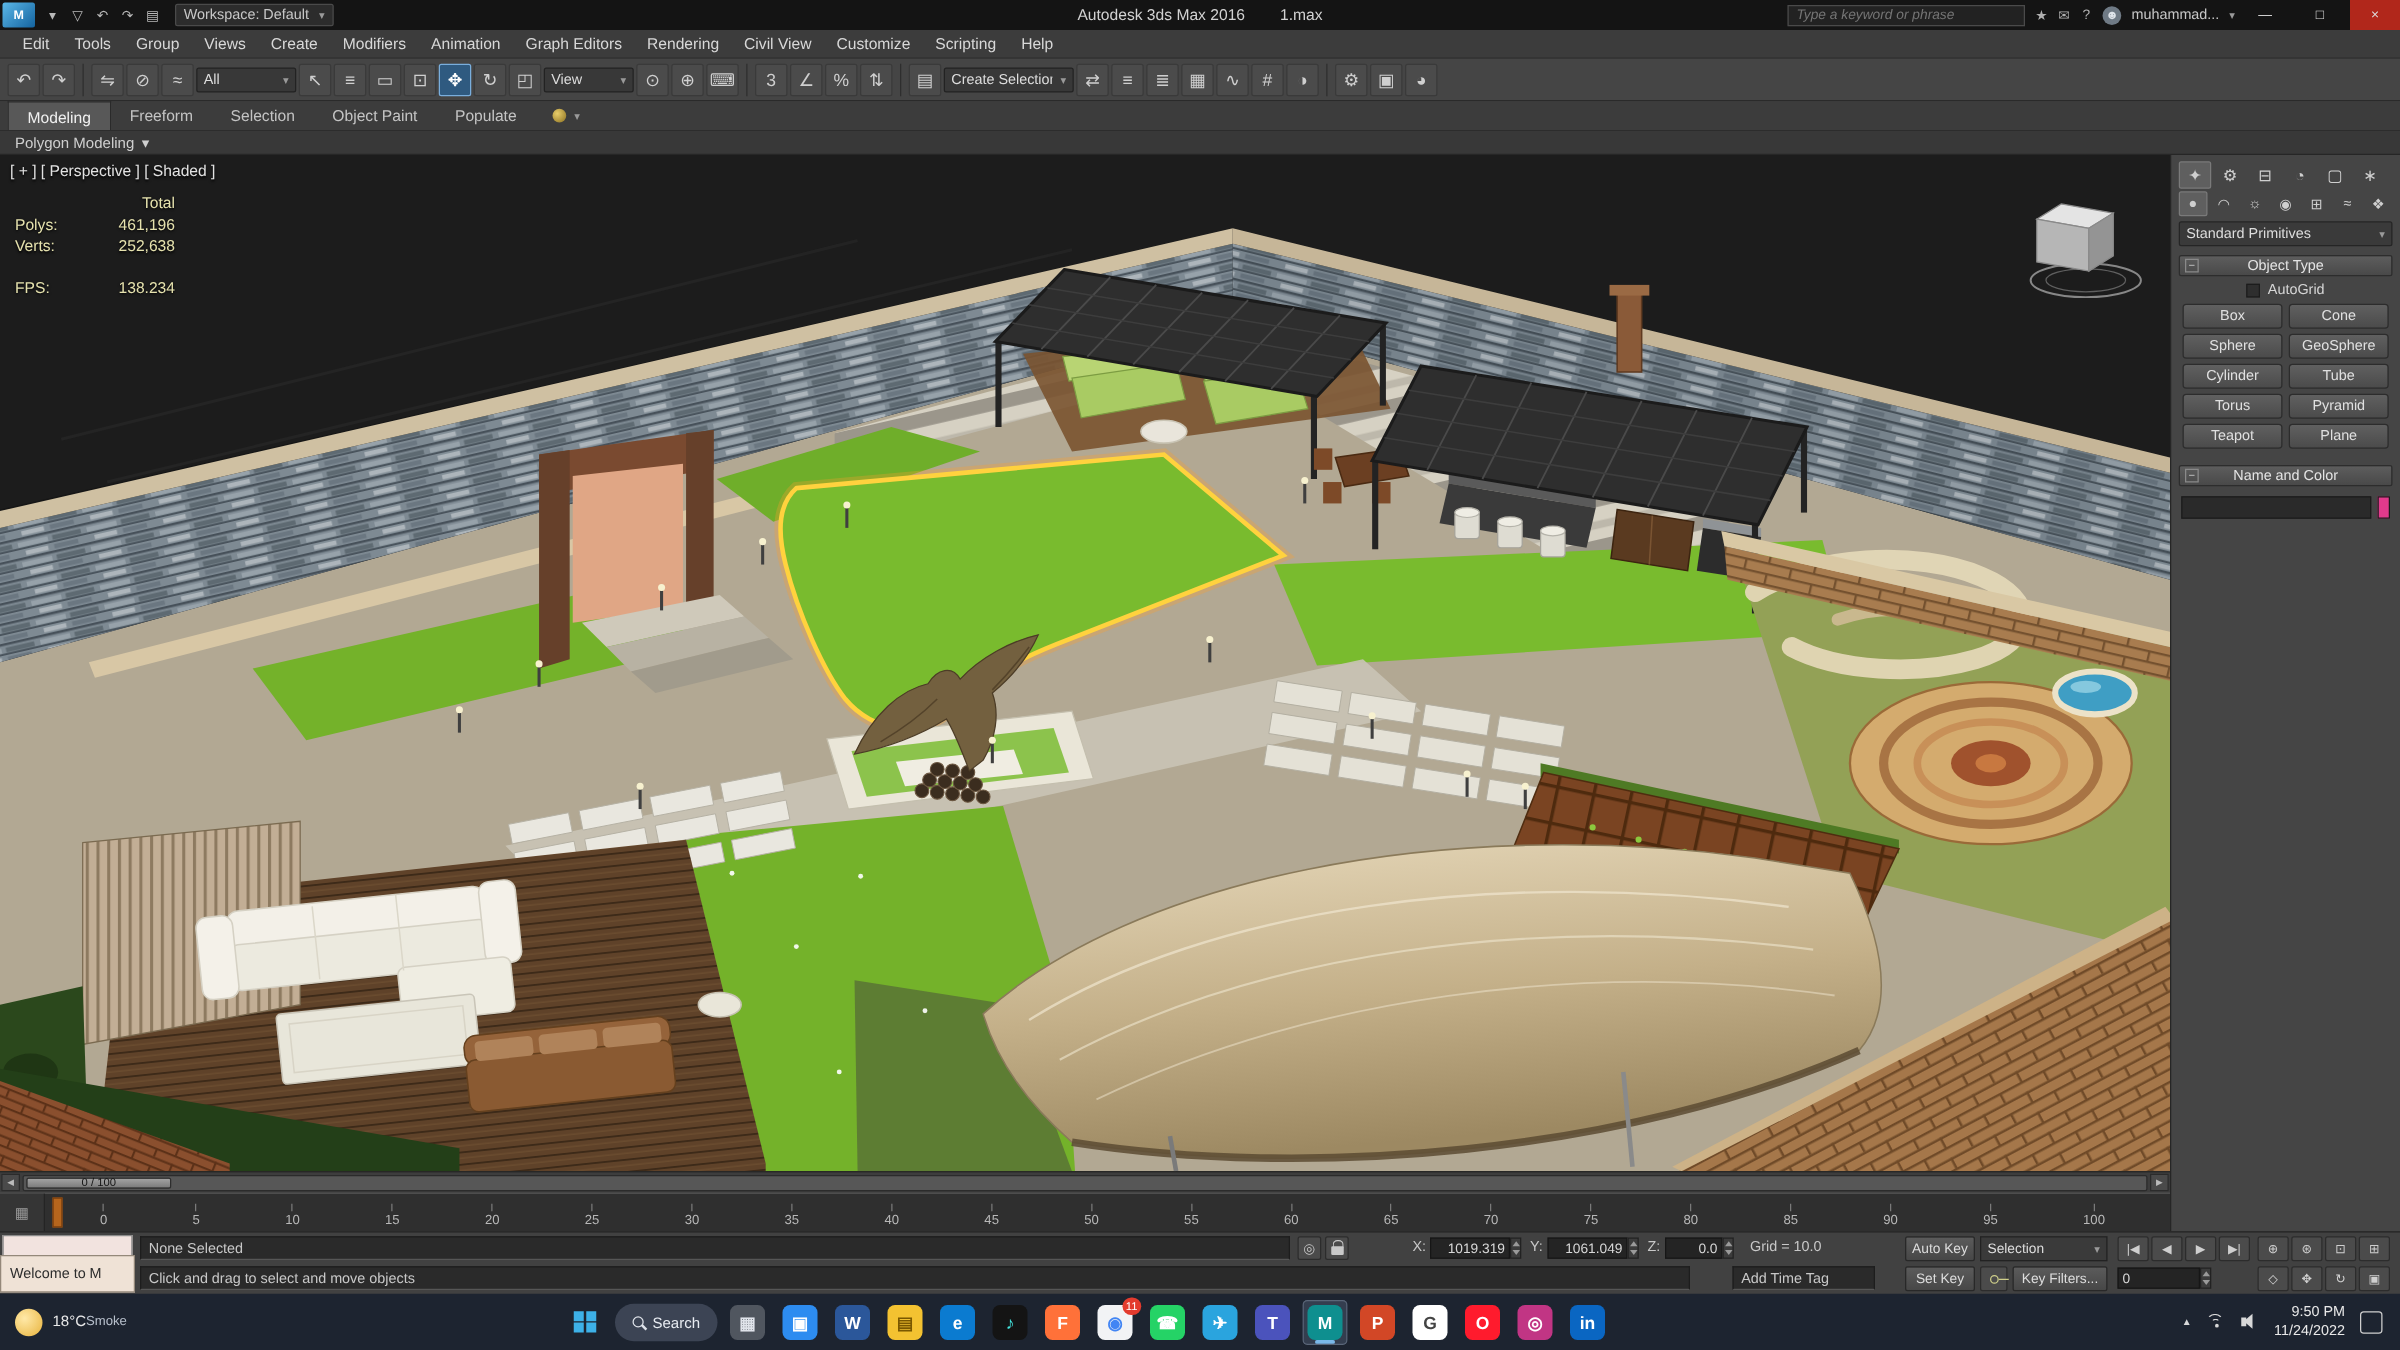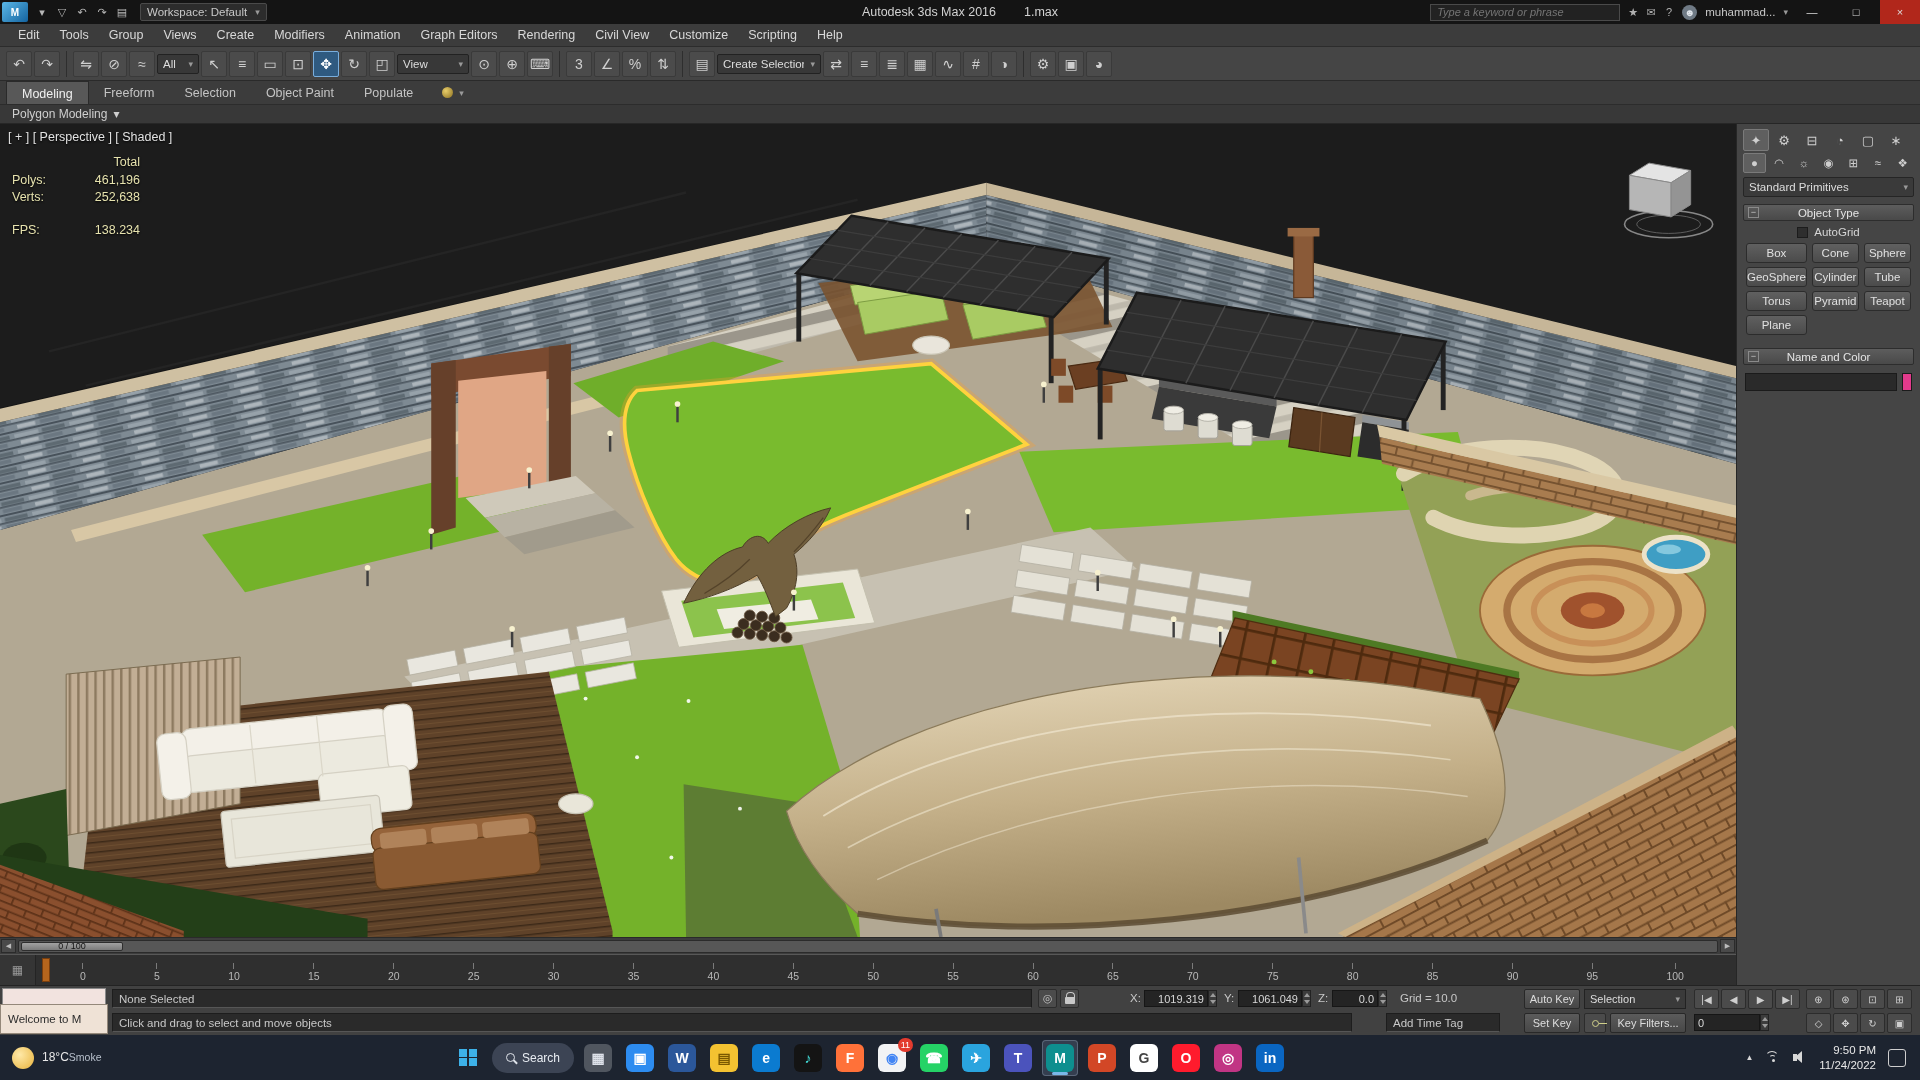--- a/index.html
+++ b/index.html
@@ -32,21 +32,21 @@
   
   #toolbar{height:34px;background:#454545;border-bottom:1px solid #2a2a2a;display:flex;align-items:center;padding-left:6px;gap:2px}
   .tb-group{display:flex;align-items:center;gap:2px}
   .tbtn{width:26px;height:26px;background:#4b4b4b;border:1px solid #3a3a3a;border-radius:2px;display:flex;
     align-items:center;justify-content:center;color:#cfcfcf}
   .tbtn .g{font-style:normal;font-size:14px;line-height:1}
   .tbtn.active{background:#2f5a80;border-color:#79aedd;color:#fff}
   .tsep{width:1px;height:26px;background:#2e2e2e;margin:0 4px}
   .tb-dd{height:20px;background:#383838;border:1px solid #222;border-radius:2px;color:#ddd;font-size:11.5px;
     display:flex;align-items:center;justify-content:space-between;padding:0 5px;gap:6px}
-  .dd-all{width:42px}.dd-view{width:72px}.dd-sel{width:104px}
+  .dd-all{width:80px}.dd-view{width:72px}.dd-sel{width:104px}
   .chev{font-size:9px;color:#9a9a9a}
 
   
   #rtabs{height:24px;background:#3c3c3c;border-bottom:1px solid #2c2c2c;display:flex;align-items:flex-end;padding-left:6px}
   .rtabs-list{display:flex;height:100%}
   .rtab{padding:0 15px;font-size:12.5px;color:#c4c4c4;line-height:24px}
   .rtab.active{background:#585858;color:#f0f0f0;border:1px solid #2a2a2a;border-bottom:none}
   .rt-extra{display:flex;align-items:center;gap:6px;margin-left:14px;height:100%}
   .rt-dot{width:11px;height:11px;border-radius:50%;background:radial-gradient(circle at 35% 35%,#e8cd6a,#8a6f20)}
   #rsub{height:19px;background:#383838;border-bottom:1px solid #262626;display:flex;align-items:center;padding-left:12px;gap:6px}
@@ -60,21 +60,21 @@
   .vp-label{position:absolute;left:8px;top:6px;font-size:12.5px;color:#e2e2e2;text-shadow:0 1px 2px #000}
   .vp-stats{position:absolute;left:12px;top:30px;font-size:12.5px;color:#e6e2ae;text-shadow:0 1px 2px #000;line-height:1.4}
   .srow{display:flex;width:128px;justify-content:space-between}
   .srow.fps{margin-top:15px}
 
   
   #tslider{height:17px;background:#3d3d3d;display:flex;align-items:center;padding:0 1px;border-top:1px solid #2a2a2a}
   .t-arr{width:15px;height:14px;background:#4a4a4a;border:1px solid #2b2b2b;color:#bbb;font-size:7px;
     display:flex;align-items:center;justify-content:center}
   .t-track{flex:1;height:13px;background:#575757;border:1px solid #2b2b2b;border-radius:2px;position:relative;margin:0 2px}
-  .t-handle{position:absolute;left:2px;top:1px;width:102px;height:9px;border-radius:2px;
+  .t-handle{position:absolute;left:2px;top:1px;width:116px;height:9px;border-radius:2px;
     background:linear-gradient(#a2a2a2,#7b7b7b);border:1px solid #2e2e2e;color:#151515;font-size:9px;
     display:flex;align-items:center;justify-content:center;line-height:1}
   #truler{height:31px;background:#2f2f2f;border-top:1px solid #585858;position:relative;display:flex;align-items:stretch}
   .r-left{width:36px;border-right:1px solid #242424;display:flex;align-items:center;justify-content:center;color:#9a9a9a;font-size:12px;background:#353535}
   .r-ticks{flex:1;display:flex;justify-content:space-between;align-items:flex-end;padding:0 52px 3px 44px}
   .tick{display:flex;flex-direction:column;align-items:center;gap:1px}
   .tick .tkl{width:1px;height:6px;background:#7a7a7a}
   .tick b{font-weight:normal;font-size:10.5px;color:#b8b8b8}
   .r-marker{position:absolute;left:42px;top:3px;width:8px;height:24px;background:#b5651d;border:1px solid #7a3f0e}
 
@@ -87,21 +87,21 @@
   .cp-cat.active{background:#5f5f5f;border:1px solid #7a7a7a}
   .cp-dd{height:20px;margin:4px 0;background:#3a3a3a;border:1px solid #252525;border-radius:2px;color:#ddd;
     font-size:11.5px;display:flex;align-items:center;justify-content:space-between;padding:0 5px}
   .roll-h{height:17px;margin-top:7px;background:linear-gradient(#5d5d5d,#494949);border:1px solid #2d2d2d;border-radius:2px;
     position:relative;display:flex;align-items:center;justify-content:center;font-size:11.5px;color:#e4e4e4}
   .roll-h .minus{position:absolute;left:4px;top:2px;width:11px;height:11px;border:1px solid #8a8a8a;font-size:9px;
     line-height:9px;text-align:center;color:#ccc}
   .ag-row{display:flex;align-items:center;justify-content:center;gap:6px;margin:5px 0 3px}
   .cbx{width:11px;height:11px;background:#2e2e2e;border:1px solid #1c1c1c}
   .ag-row span{font-size:11.5px;color:#d6d6d6}
-  .ot-grid{display:grid;grid-template-columns:1fr 1fr 1fr;gap:4px 5px;padding:2px 3px 6px}
+  .ot-grid{display:grid;grid-template-columns:1fr 1fr;gap:4px 5px;padding:2px 3px 6px}
   .ot-btn{height:20px;background:linear-gradient(#606060,#4b4b4b);border:1px solid #2c2c2c;border-radius:3px;
     color:#e0e0e0;font-size:11.5px;display:flex;align-items:center;justify-content:center}
   .nc-row{display:flex;gap:5px;margin:8px 2px 0}
   .nc-input{flex:1;height:18px;background:#2a2a2a;border:1px solid #1b1b1b;color:#ddd;font-size:11px;padding:0 4px;outline:none}
   .nc-swatch{width:18px;height:18px;border:1px solid #1b1b1b}
 
   
   #statusbar{position:relative;height:50px;background:#414141;border-top:1px solid #232323;font-size:11.5px;color:#c8c8c8}
   .listener1{position:absolute;left:2px;top:2px;width:104px;height:21px;background:#f2e3df;border:1px solid #8a8a8a}
   .listener2{position:absolute;left:2px;top:25px;width:104px;height:22px;background:#fbfaf4;border:1px solid #8a8a8a}

